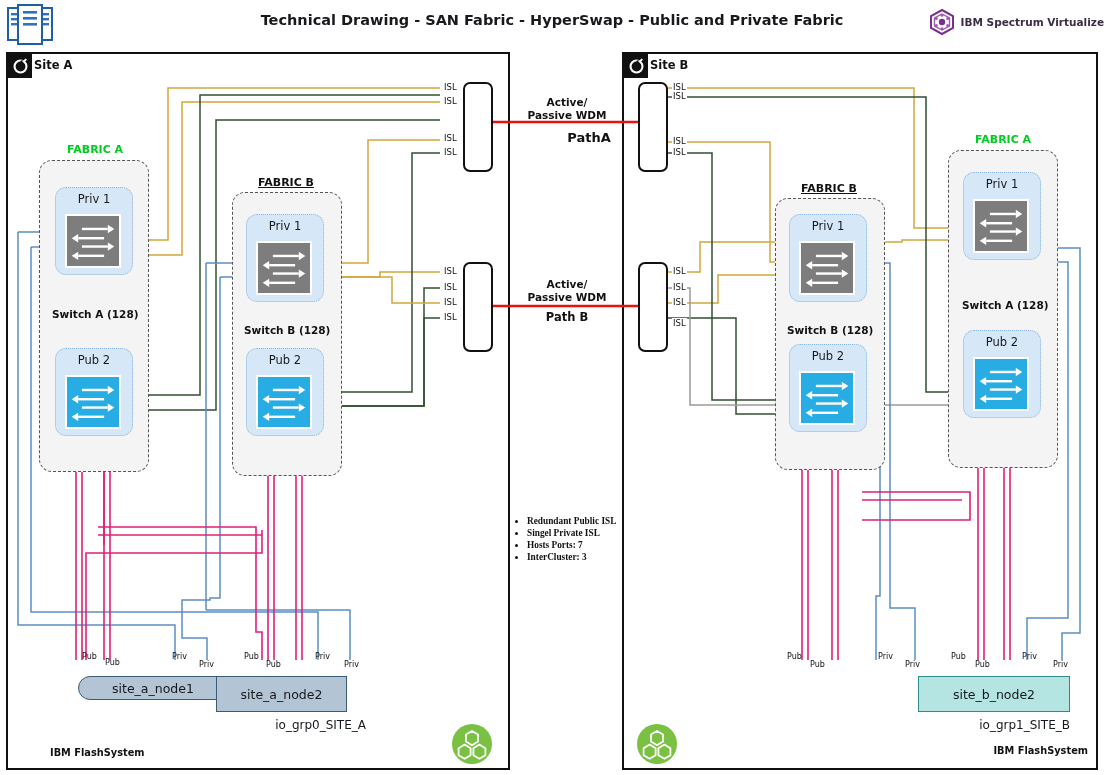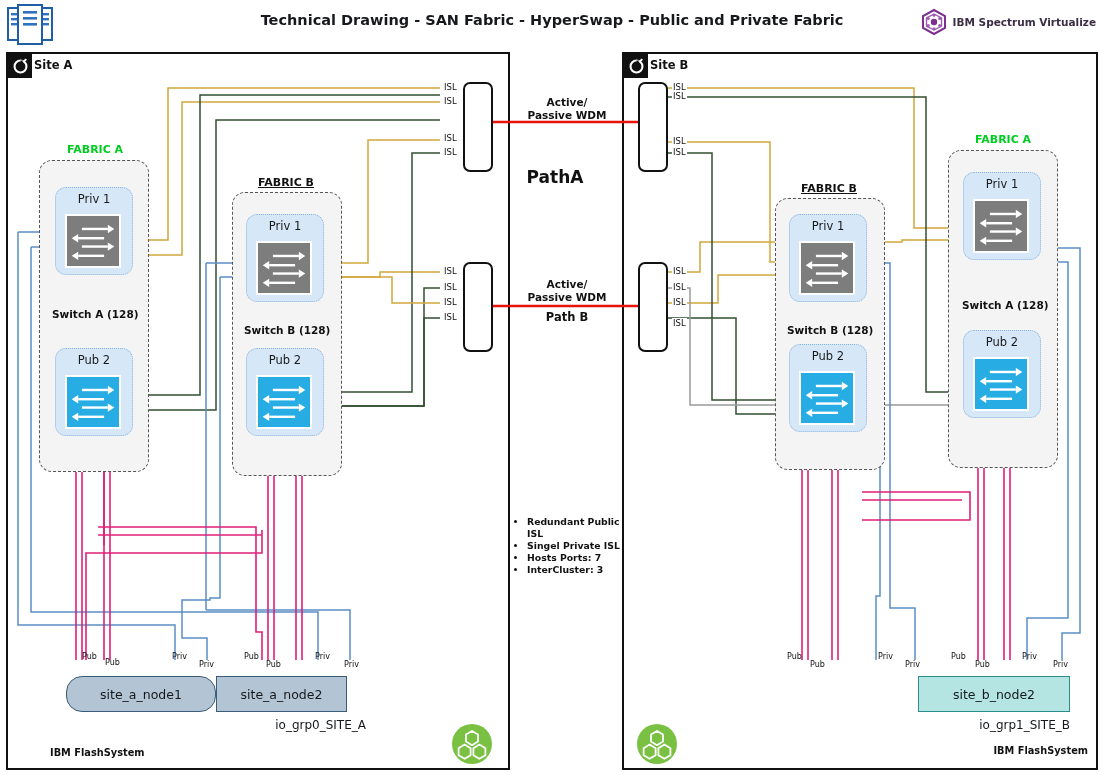--- a/index.html
+++ b/index.html
@@ -19,21 +19,21 @@
   #header-title {
     position: absolute;
     left: 0; right: 0; top: 12px;
     text-align: center;
     font-size: 14.5px;
     font-weight: bold;
     color: #17191c;
     letter-spacing: 0px;
   }
   #doc-logo { position: absolute; left: 6px; top: 4px; width: 48px; height: 42px; }
-  #ibm-logo { position: absolute; right: 8px; top: 6px; height: 32px; display: flex; align-items: center; gap: 5px; }
+  #ibm-logo { position: absolute; right: 0; top: 6px; height: 32px; display: flex; align-items: center; gap: 5px; }
   #ibm-logo-text { font-size: 10.5px; font-weight: bold; color: #3b2d45; white-space: nowrap; }
 
   
   .site-frame {
     position: absolute;
     border: 2.5px solid #101010;
     background: #ffffff;
   }
   #site-a-frame { left: 6px;  top: 52px; width: 504px; height: 718px; }
   #site-b-frame { left: 622px; top: 52px; width: 476px; height: 718px; }
@@ -153,20 +153,21 @@
   }
 
   
   #notes {
     position: absolute;
     left: 515px; top: 516px;
     width: 112px;
     font-size: 9.3px; font-weight: bold;
     color: #111111; line-height: 11.6px;
     z-index: 35;
+    font-family: Liberation Serif, serif;
   }
   #notes ul { margin: 0; padding-left: 12px; list-style: disc; }
   #notes li { margin: 0 0 0.5px 0; }
 
   
   .flash-label {
     position: absolute;
     font-size: 9.8px; font-weight: bold; color: #111111;
     white-space: nowrap; z-index: 26; margin-left: 32px;
   }
@@ -451,21 +452,21 @@
 
   <div class="wdm-box" style="left:463px; top:82px; width:30px; height:90px;"></div>
   <div class="wdm-box" style="left:638px; top:82px; width:30px; height:90px;"></div>
   <div class="wdm-box" style="left:463px; top:262px; width:30px; height:90px;"></div>
   <div class="wdm-box" style="left:638px; top:262px; width:30px; height:90px;"></div>
 
   <div class="wdm-label" style="left:507px; top:96px; width:120px;">
     <span>Active/</span><br>
     <span>Passive WDM</span>
   </div>
-  <div class="wdm-label" style="left:495px; top:131px; width:120px; font-size:17px;margin-top:40px;">PathA</div>
+  <div class="wdm-label" style="left:529px; top:131px; width:120px; font-size:13px;">PathA</div>
 
   <div class="wdm-label" style="left:507px; top:278px; width:120px;">
     <span>Active/</span><br>
     <span>Passive WDM</span>
   </div>
   <div class="wdm-label" style="left:507px; top:311px; width:120px; font-size:11.5px;">Path B</div>
 
   <div class="isl-tag" style="left:443px; top:82px;">ISL</div>
   <div class="isl-tag" style="left:443px; top:96px;">ISL</div>
   <div class="isl-tag" style="left:443px; top:133px;">ISL</div>
@@ -488,21 +489,21 @@
 
   <div id="notes">
     <ul>
       <li>Redundant Public ISL</li>
       <li>Singel Private ISL</li>
       <li>Hosts Ports: 7</li>
       <li>InterCluster: 3</li>
     </ul>
   </div>
 
-  <div class="node-box a" style="left:66px; top:676px; width:150px; height:36px;border-radius:16px;">site_a_node1</div>
+  <div class="node-box a" style="left:78px; top:676px; width:150px; height:24px;border-radius:16px;">site_a_node1</div>
   <div class="node-box a" style="left:216px; top:676px; width:131px; height:36px;">site_a_node2</div>
   <div class="iogrp-label" style="left:66px; top:718px; width:300px;">io_grp0_SITE_A</div>
 
   <div class="port-tag" style="left:82px; top:652px;">Pub</div>
   <div class="port-tag" style="left:105px; top:658px;">Pub</div>
   <div class="port-tag" style="left:172px; top:652px;">Priv</div>
   <div class="port-tag" style="left:199px; top:660px;">Priv</div>
   <div class="port-tag" style="left:244px; top:652px;">Pub</div>
   <div class="port-tag" style="left:266px; top:660px;">Pub</div>
   <div class="port-tag" style="left:315px; top:652px;">Priv</div>

